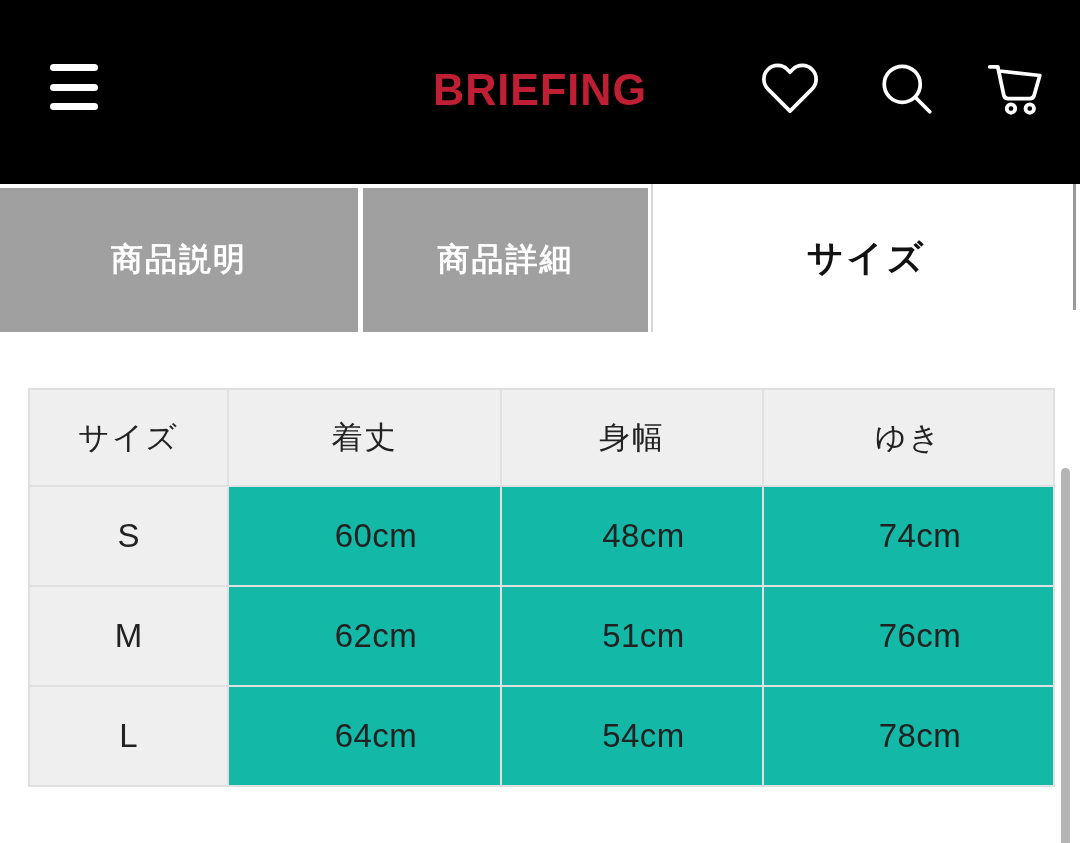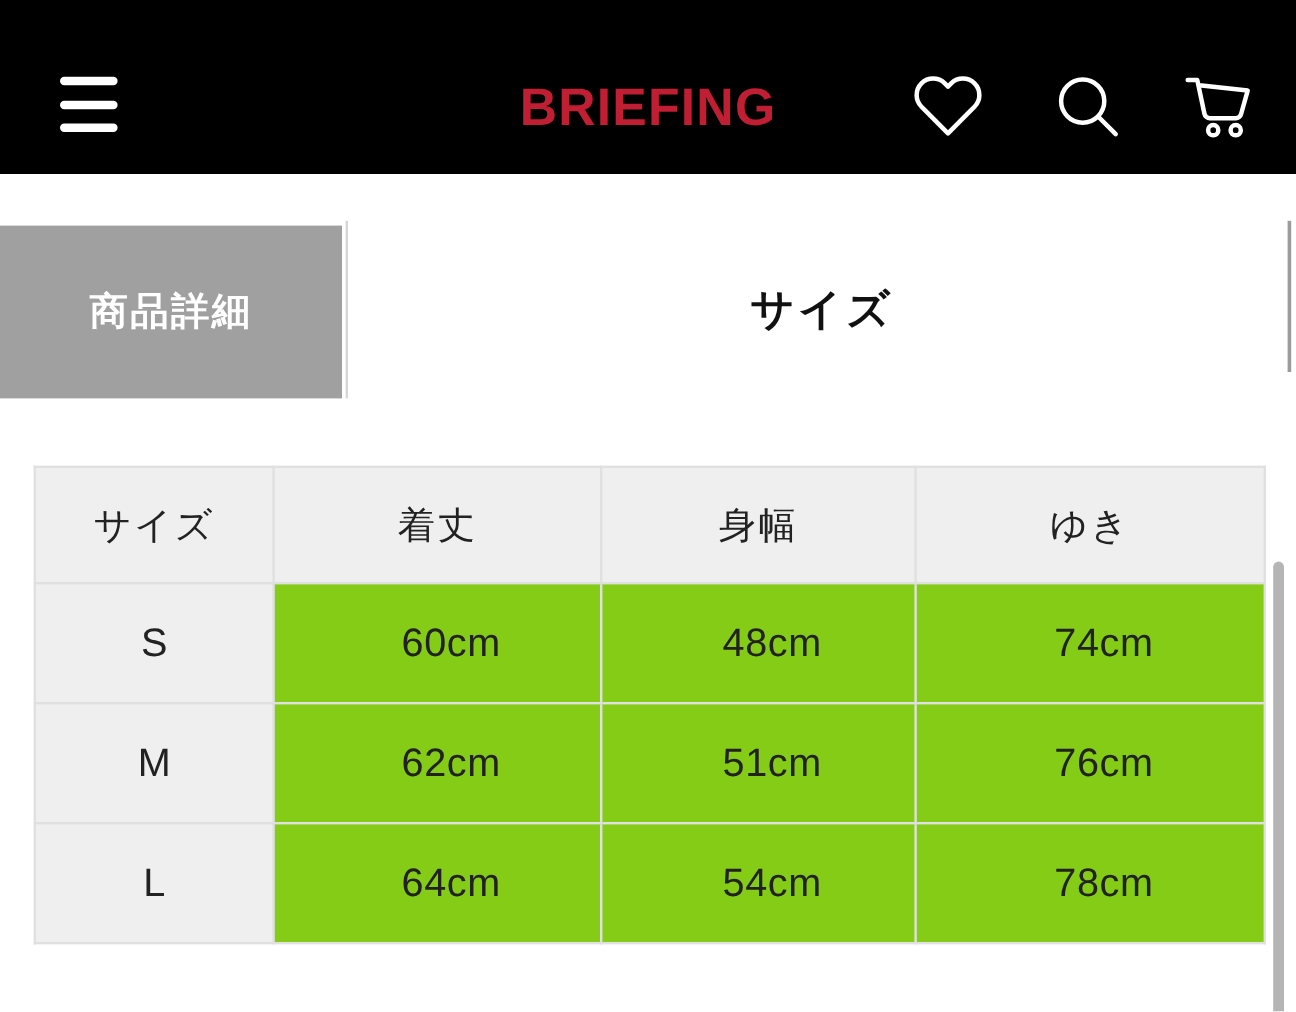--- a/index.html
+++ b/index.html
@@ -4,21 +4,21 @@
 <style>
   html,body{margin:0;padding:0;}
   body{
     width:1080px;height:843px;position:relative;background:#ffffff;
     font-family:"Liberation Sans","DejaVu Sans",sans-serif;overflow:hidden;
   }
   .screen{position:absolute;inset:0;}
 
   
   .topbar{
-    position:absolute;left:0;top:0;width:1080px;height:145px;
+    position:absolute;left:0;top:0;width:1080px;height:184px;
     background:#000000;
   }
   .hamburger{
     position:absolute;left:50px;top:64px;width:48px;height:46px;
     background:none;border:none;padding:0;cursor:pointer;
     display:flex;flex-direction:column;justify-content:space-between;
   }
   .hamburger .bar{
     display:block;width:48px;height:7px;background:#ffffff;border-radius:3.5px;
   }
@@ -71,21 +71,21 @@
     padding:0;
   }
   .size-table thead th{
     background:#EFEFEF;height:95px;font-size:31px;font-weight:500;
     letter-spacing:2px;
   }
   .size-table tbody th{
     background:#EFEFEF;height:98px;font-size:33px;font-weight:300;
   }
   .size-table tbody td{
-    background:#84cc16;height:98px;font-size:33px;font-weight:300;
+    background:#14b8a6;height:98px;font-size:33px;font-weight:300;
     letter-spacing:0.5px;
     padding-left:23px;
   }
 
   
   .v-scrollbar{
     position:absolute;left:1061px;top:468px;width:9px;height:375px;
     background:#b5b5b5;border-radius:5px 5px 0 0;
   }
 </style>
@@ -119,20 +119,21 @@
     <button class="icon-btn btn-cart" aria-label="cart">
       <svg viewBox="0 0 24 24" fill="none" stroke="#ffffff" stroke-width="1.5" stroke-linecap="round" stroke-linejoin="round">
         <circle cx="10" cy="20.2" r="1.7"></circle>
         <circle cx="17.5" cy="20.2" r="1.7"></circle>
         <path d="M1.5 3.5h3.2l2.4 11.3a1.8 1.8 0 0 0 1.8 1.4h8.6a1.8 1.8 0 0 0 1.8-1.4L21.5 7 5.4 5.2"></path>
       </svg>
     </button>
   </header>
 
   <nav class="tabs">
+    <button class="tab tab-gray tab-1">商品説明</button>
     <button class="tab tab-gray tab-2">商品詳細</button>
     <button class="tab tab-active">サイズ</button>
   </nav>
   <div class="tab-right-edge"></div>
 
   <table class="size-table">
     <colgroup>
       <col style="width:199px">
       <col style="width:273px">
       <col style="width:262px">

